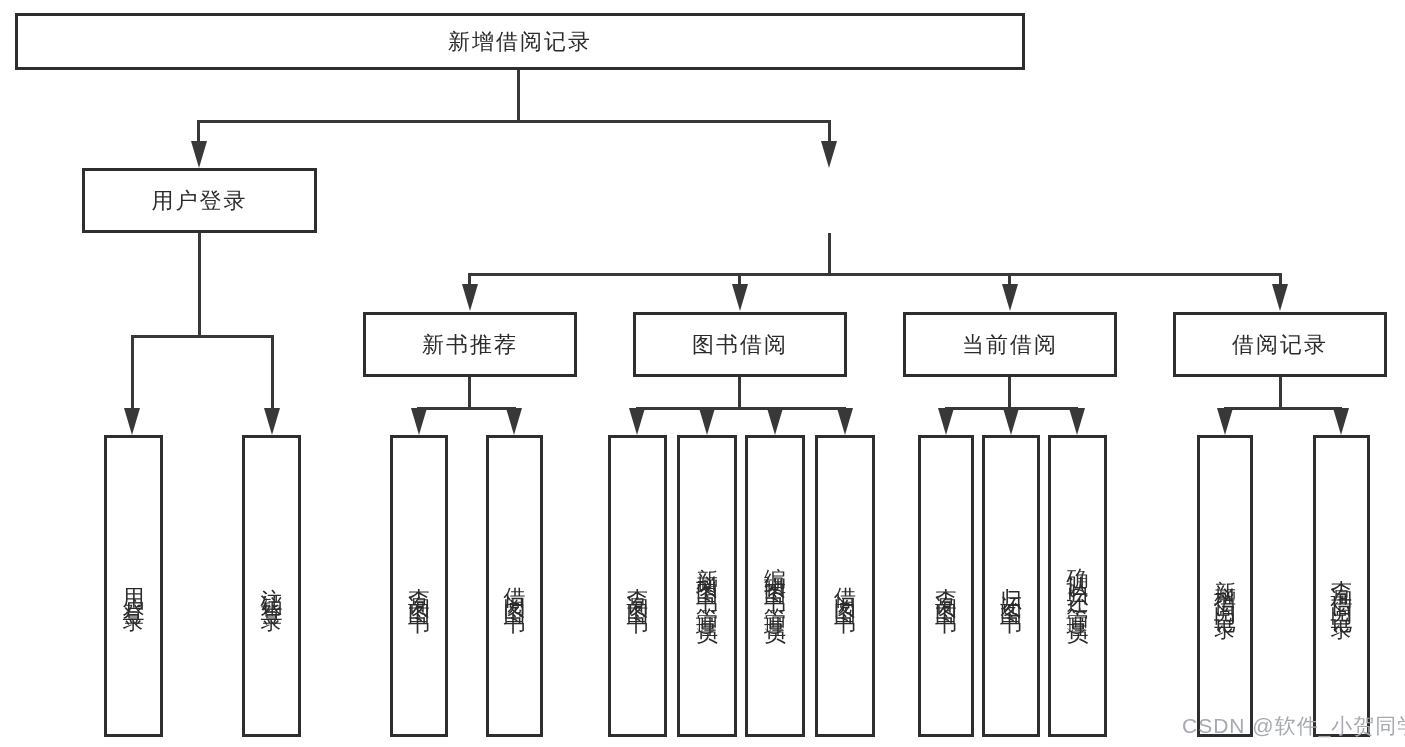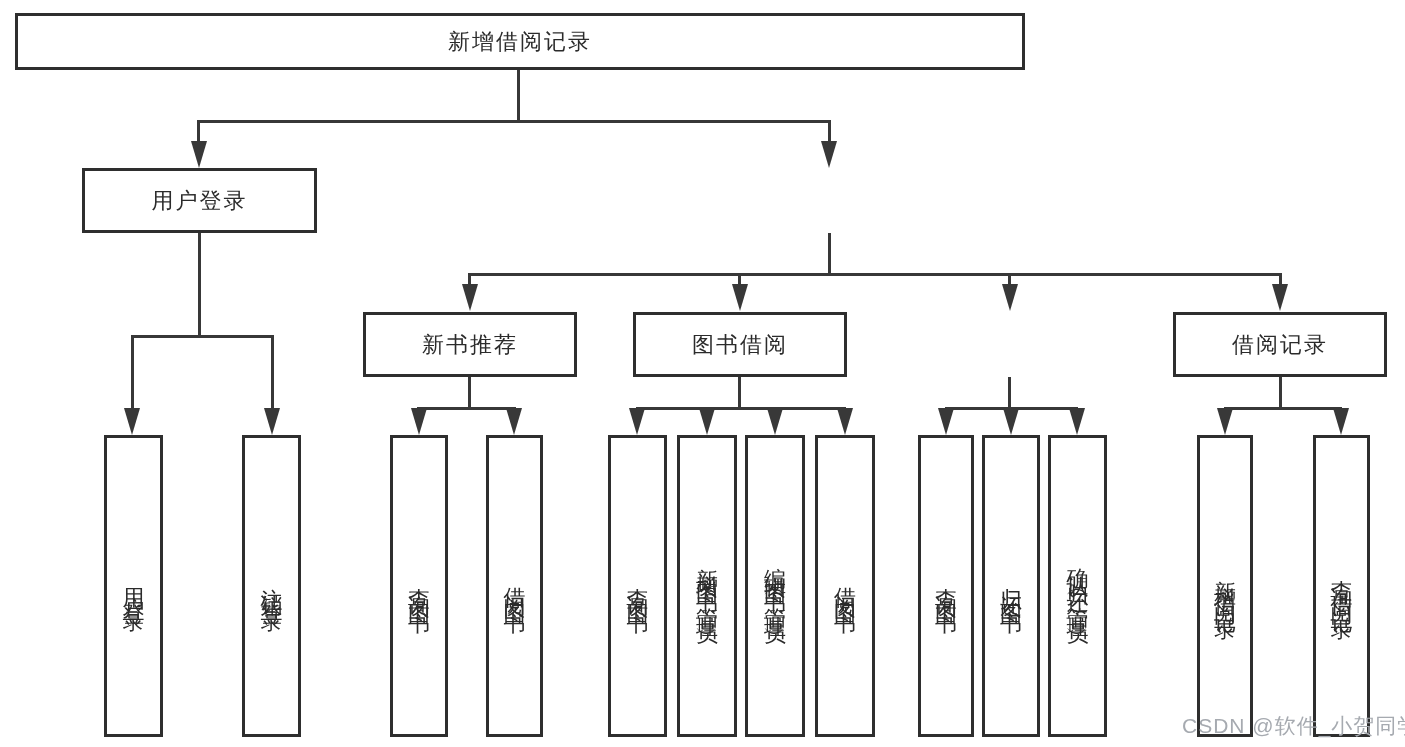--- a/index.html
+++ b/index.html
@@ -65,20 +65,23 @@
   <div class="ar" style="left:462px; top:284px;"></div>
   <div class="ar" style="left:732px; top:284px;"></div>
   <div class="ar" style="left:1002px; top:284px;"></div>
   <div class="ar" style="left:1272px; top:284px;"></div>
 
   <div class="b" style="left:363px; top:312px; width:214px; height:65px;">
     <span>新书推荐</span>
   </div>
   <div class="b" style="left:633px; top:312px; width:214px; height:65px;">
     <span>图书借阅</span>
+  </div>
+  <div class="b" style="left:903px; top:312px; width:214px; height:65px;">
+    <span>当前借阅</span>
   </div>
   <div class="b" style="left:1173px; top:312px; width:214px; height:65px;">
     <span>借阅记录</span>
   </div>
 
   <div class="vl" style="left:468px; top:377px; height:33px;"></div>
   <div class="hl" style="left:417px; top:407px; width:99px;"></div>
   <div class="ar" style="left:411px; top:408px;"></div>
   <div class="ar" style="left:506px; top:408px;"></div>
 

